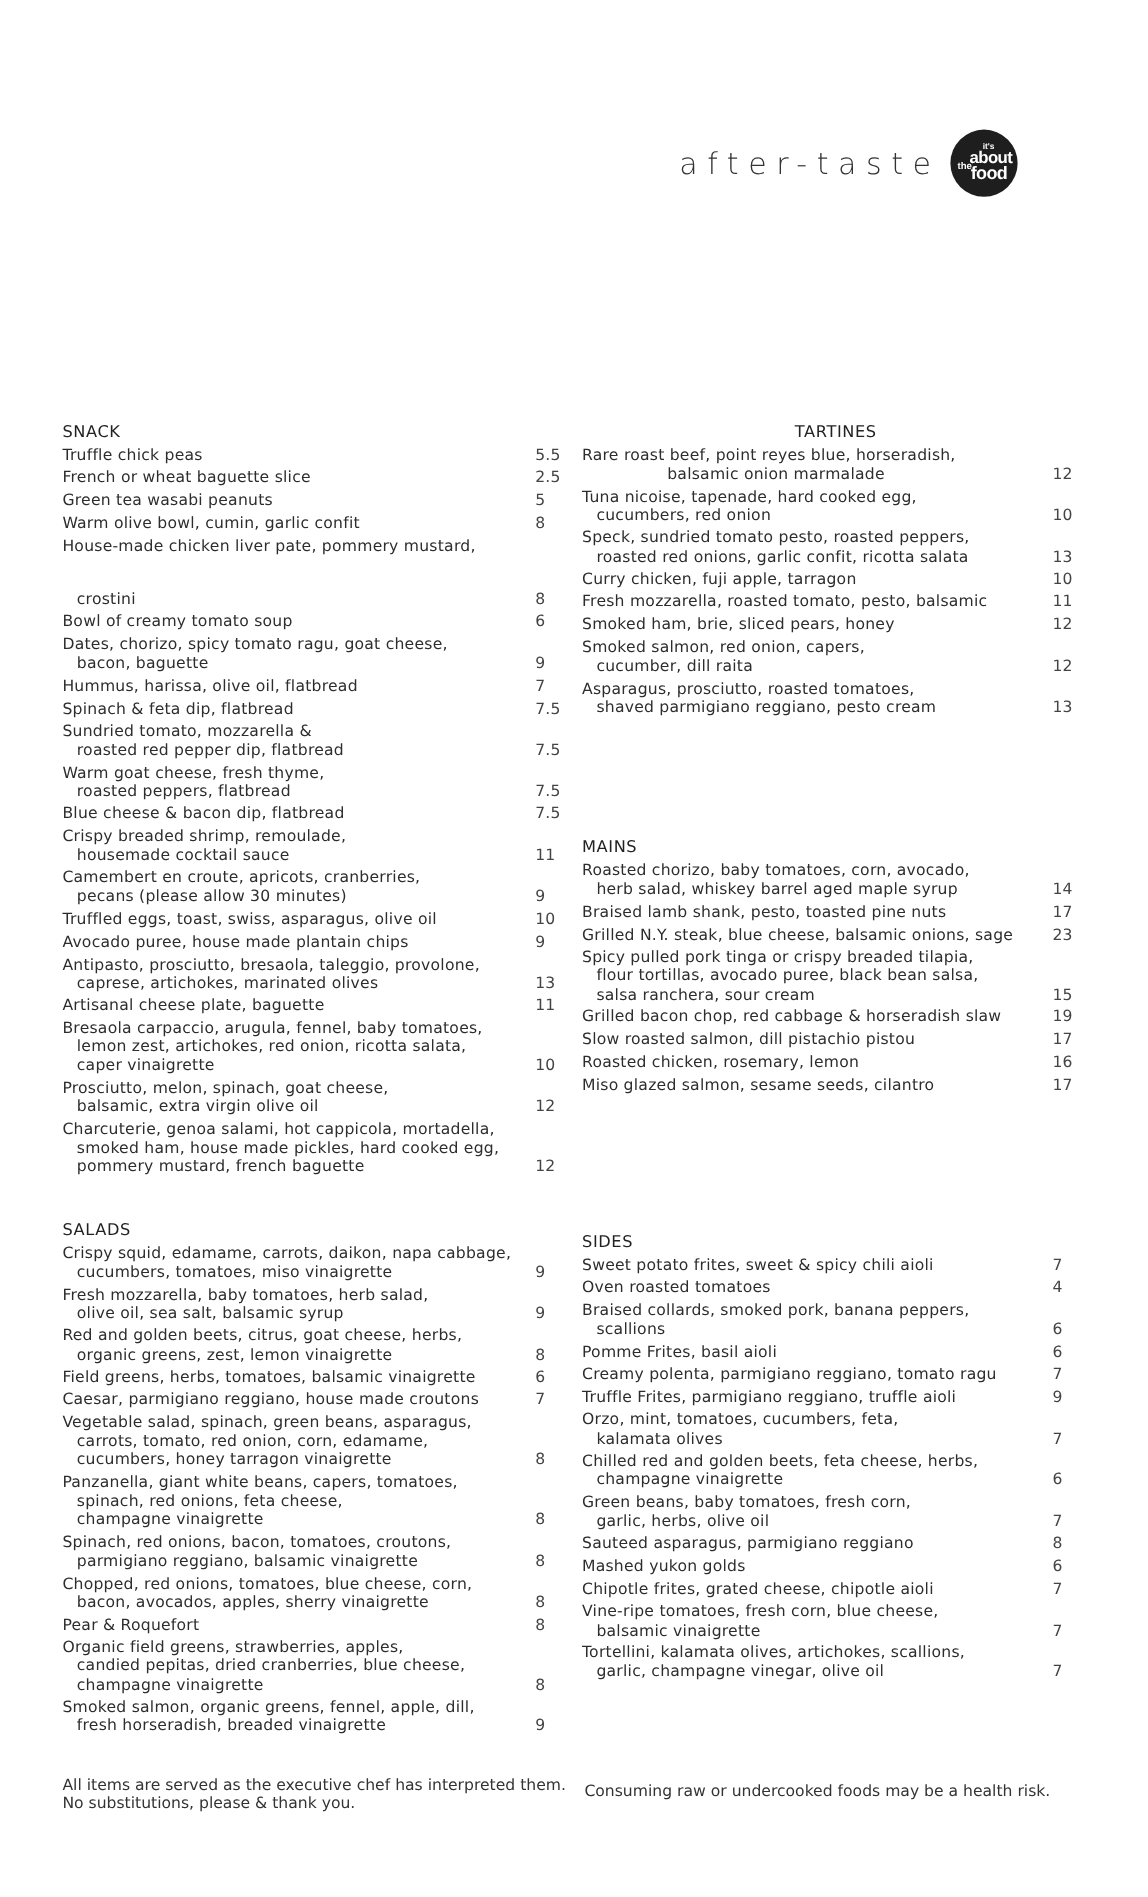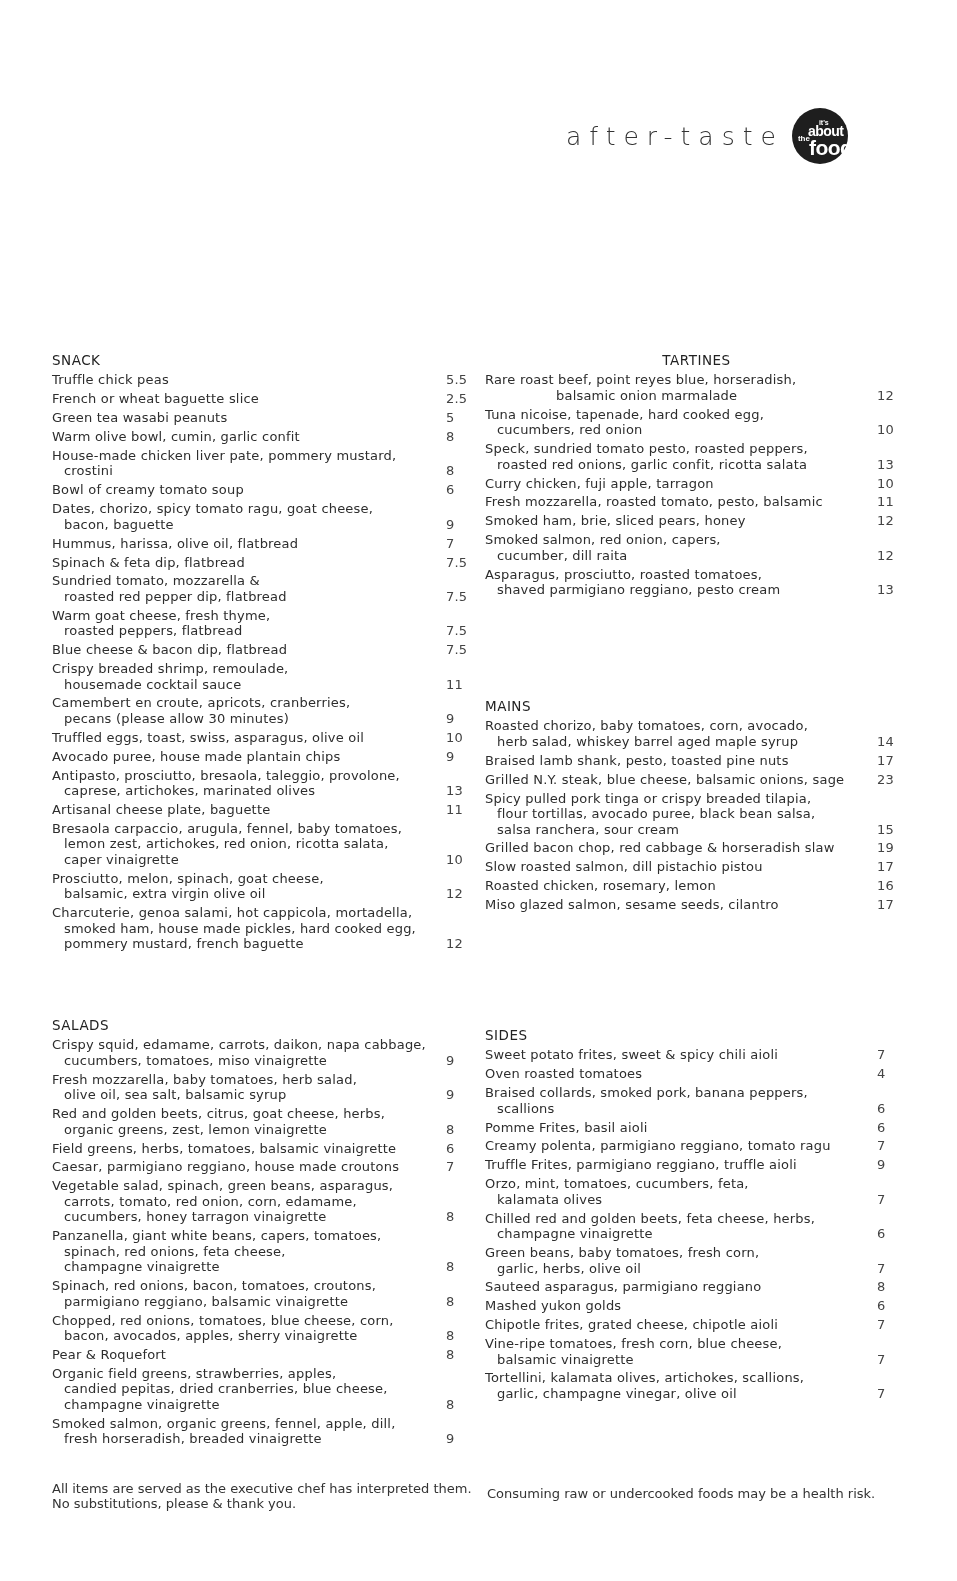--- a/index.html
+++ b/index.html
@@ -17,21 +17,21 @@
     font-stretch: condensed;
   }
   .brand-badge {
     width: 56px; height: 56px; border-radius: 50%; background: #1e1e1e;
     margin-left: 8px; position: relative; color: #fff;
     font-family: "Liberation Sans", sans-serif; font-weight: bold;
   }
   .badge-its { position: absolute; left: 27px; top: 11px; font-size: 7px; }
   .badge-the { position: absolute; left: 6px; top: 26px; font-size: 8px; }
   .badge-about { position: absolute; left: 16px; top: 15px; font-size: 14px; letter-spacing: -0.5px; }
-  .badge-food { position: absolute; left: 17px; top: 28px; font-size: 21px; letter-spacing: -0.5px; }
+  .badge-food { position: absolute; left: 17px; top: 28px; font-size: 15px; letter-spacing: -0.5px; }
 
   .section { position: absolute; }
   .section-title {
     font-size: 13.5px; letter-spacing: 0.5px; color: #222; height: 18px;
     line-height: 18px;
   }
   .item {
     display: flex; justify-content: space-between; align-items: flex-end;
     font-size: 13px; line-height: 15.5px; margin-top: 3.4px; color: #2d2d2d;
     letter-spacing: 0.2px;
@@ -82,21 +82,21 @@
       </div>
       <div class="item">
         <div class="desc"><div>Green tea wasabi peanuts</div></div>
         <div class="price">5</div>
       </div>
       <div class="item">
         <div class="desc"><div>Warm olive bowl, cumin, garlic confit</div></div>
         <div class="price">8</div>
       </div>
       <div class="item">
-        <div class="desc"><div>House-made chicken liver pate, pommery mustard,</div><div class="cont" style="white-space: pre-line;">crostini</div></div>
+        <div class="desc"><div>House-made chicken liver pate, pommery mustard,</div><div class="cont" style="white-space: pre-line; margin-top: 29px;">crostini</div></div>
         <div class="price">8</div>
       </div>
       <div class="item">
         <div class="desc"><div>Bowl of creamy tomato soup</div></div>
         <div class="price">6</div>
       </div>
       <div class="item">
         <div class="desc"><div>Dates, chorizo, spicy tomato ragu, goat cheese,</div><div class="cont" style="white-space: pre-line;">bacon, baguette</div></div>
         <div class="price">9</div>
       </div>

